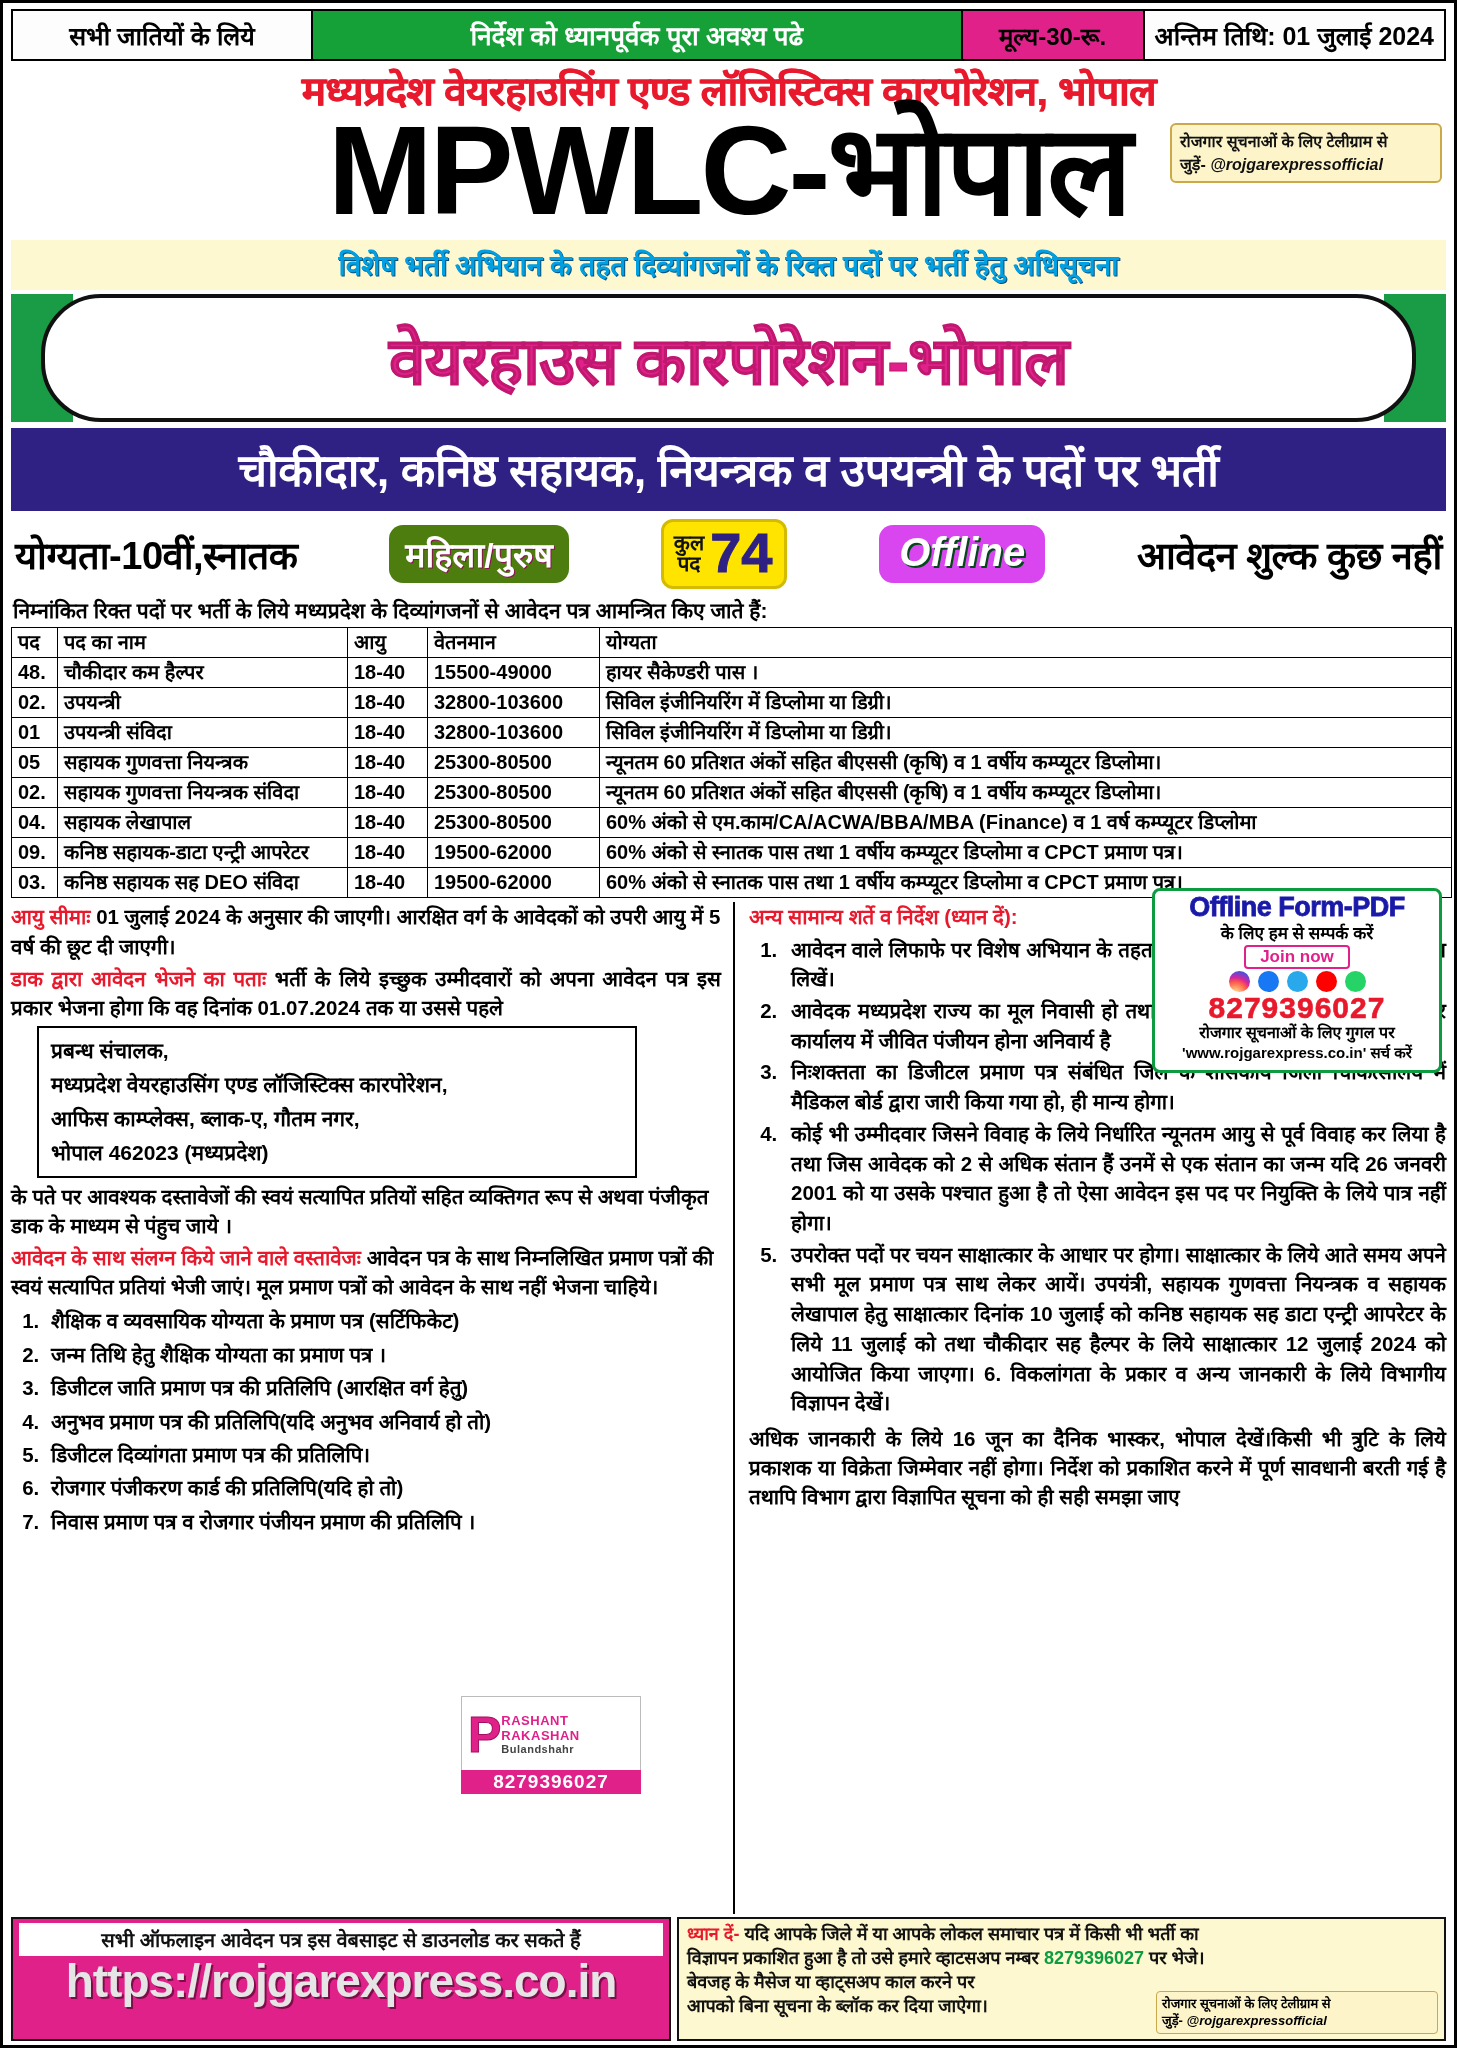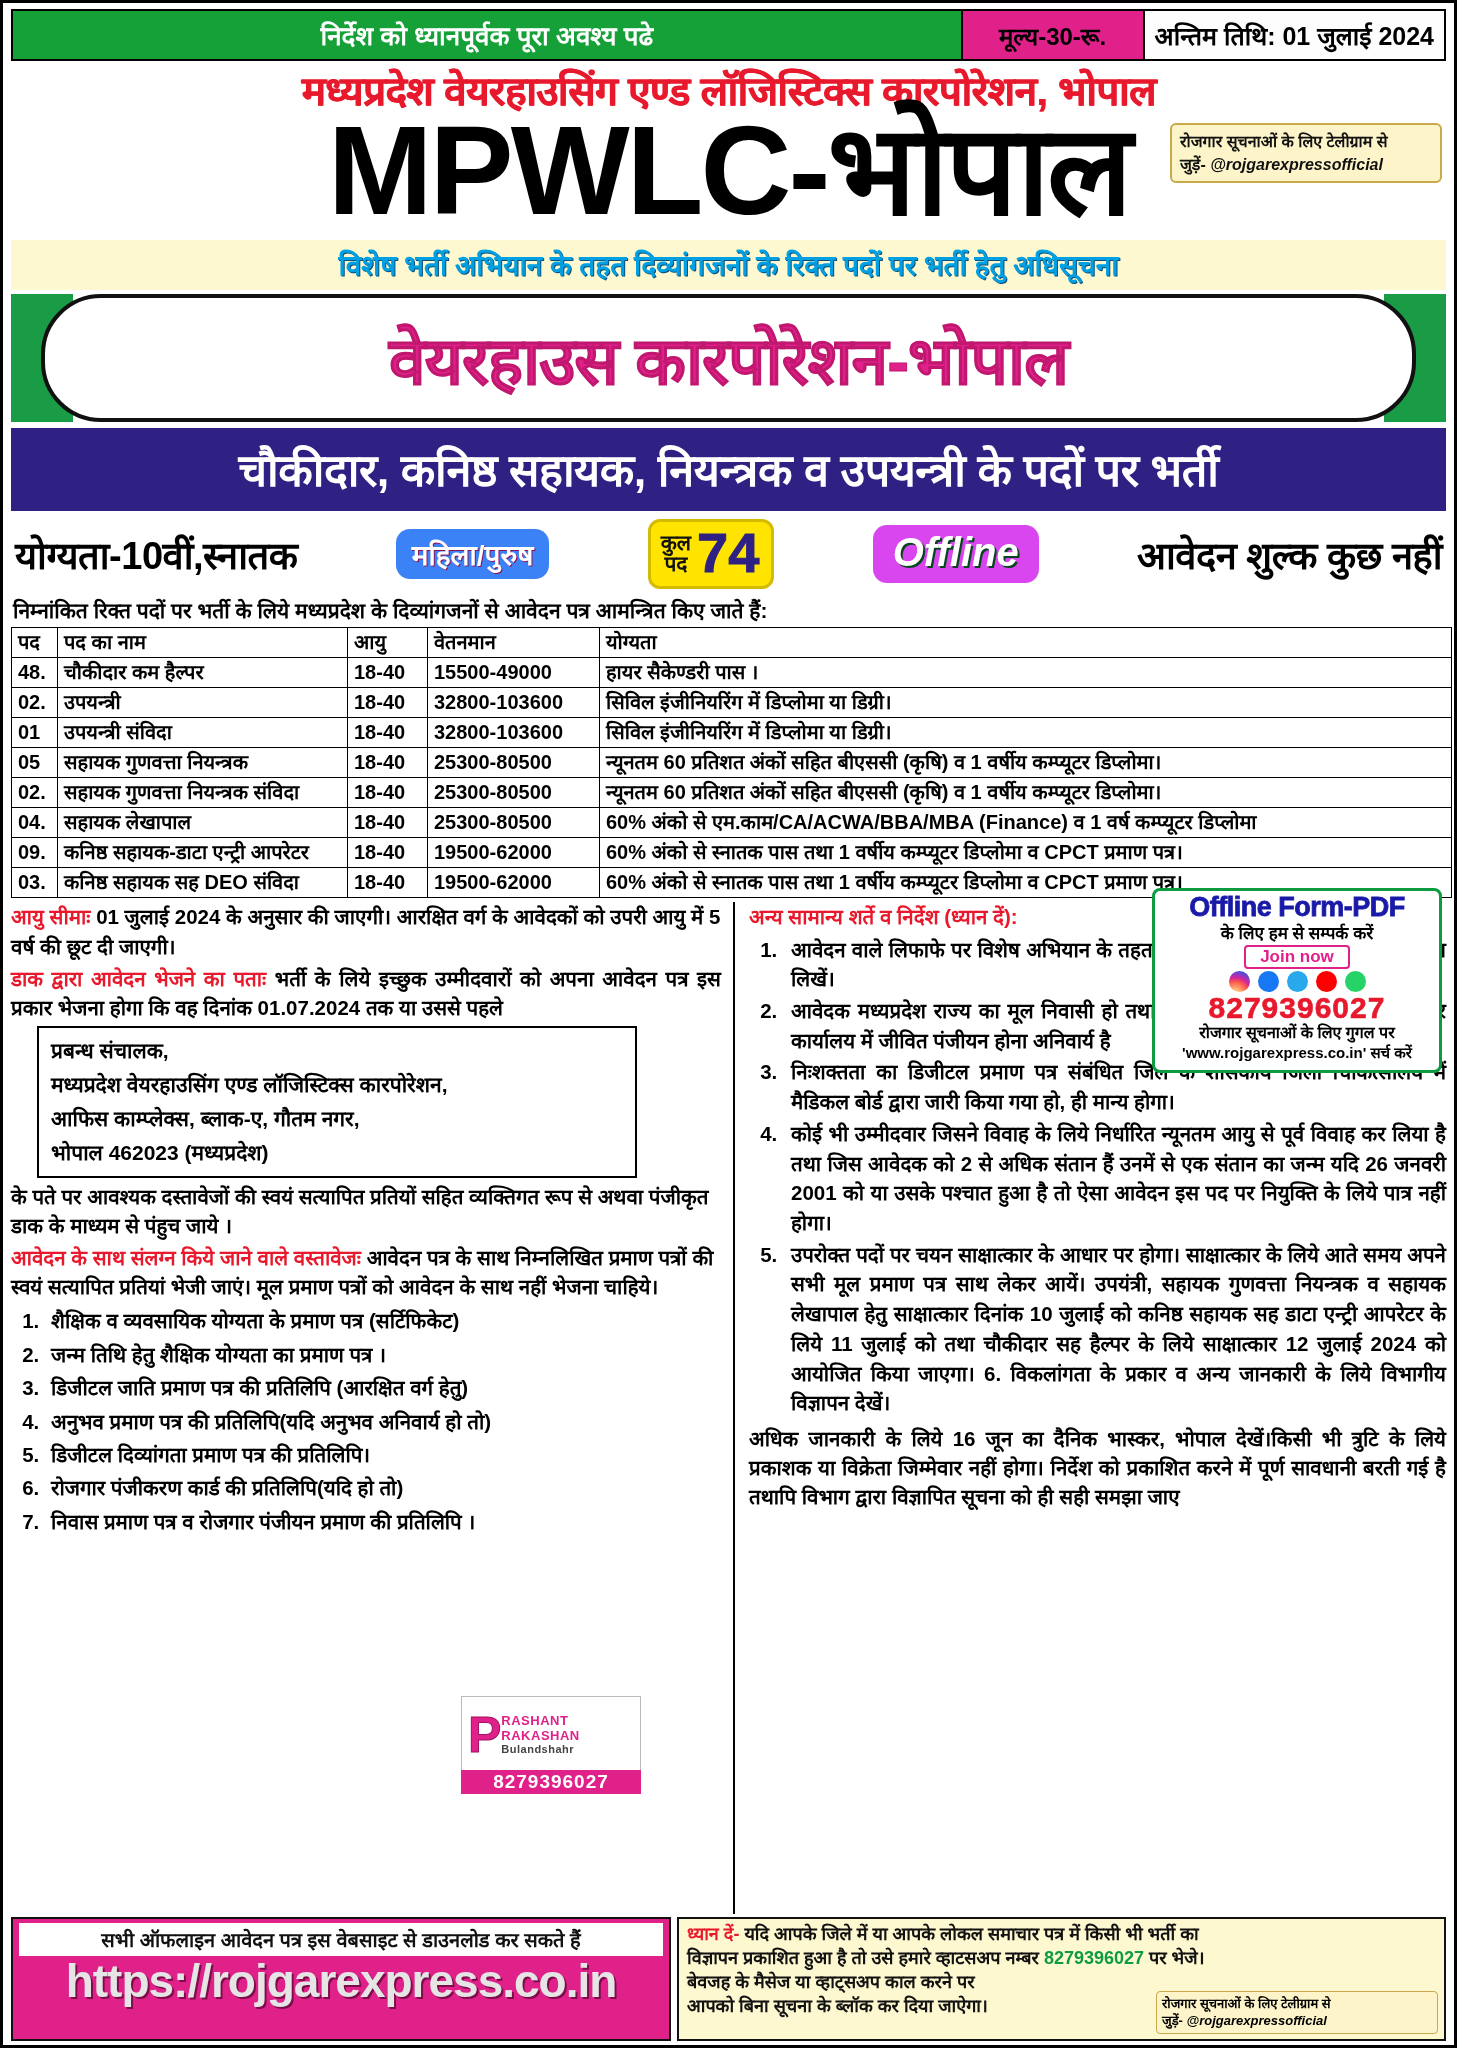--- a/index.html
+++ b/index.html
@@ -143,22 +143,22 @@
     justify-content: space-between;
     margin-top: 7px;
     height: 72px;
     padding: 0 4px;
   }
   .b-text {
     font-weight: 800; font-size: 38px; white-space: nowrap;
     letter-spacing: -0.5px;
   }
   .b-pink {
-    background: #3b82f6; color: #fff; border-radius: 14px;
-    padding: 6px 16px; font-weight: 800; font-size: 28px; white-space: nowrap;
+    background: #4d7c0f; color: #fff; border-radius: 14px;
+    padding: 6px 16px; font-weight: 800; font-size: 34px; white-space: nowrap;
     text-shadow: 1px 1px 0 #8d0f54;
   }
   .b-yellow {
     background: #ffe400; border: 3px solid #d4bb00; border-radius: 12px;
     display: flex; align-items: center; gap: 6px; padding: 3px 12px 5px 10px;
   }
   .b-yellow .kp {
     font-size: 21px; font-weight: 800; line-height: 1.0; text-align: center;
     color: #111;
   }
@@ -338,20 +338,21 @@
     line-height: 1.35;
   }
   .f-tg .handle { font-style: italic; }
 </style>
 </head>
 <body>
 
 <div class="page">
 
   <div class="top-strip">
+    <div class="ts-cell ts-white">सभी जातियों के लिये</div>
     <div class="ts-cell ts-green">निर्देश को ध्यानपूर्वक पूरा अवश्य पढे</div>
     <div class="ts-cell ts-pink">मूल्य-30-रू.</div>
     <div class="ts-cell ts-date">अन्तिम तिथि: 01 जुलाई 2024</div>
   </div>
 
   <div class="org-line">मध्यप्रदेश वेयरहाउसिंग एण्ड लॉजिस्टिक्स कारपोरेशन, भोपाल</div>
 
   <div class="tg-box">
     <div>रोजगार सूचनाओं के लिए टेलीग्राम से</div>
     <div>

